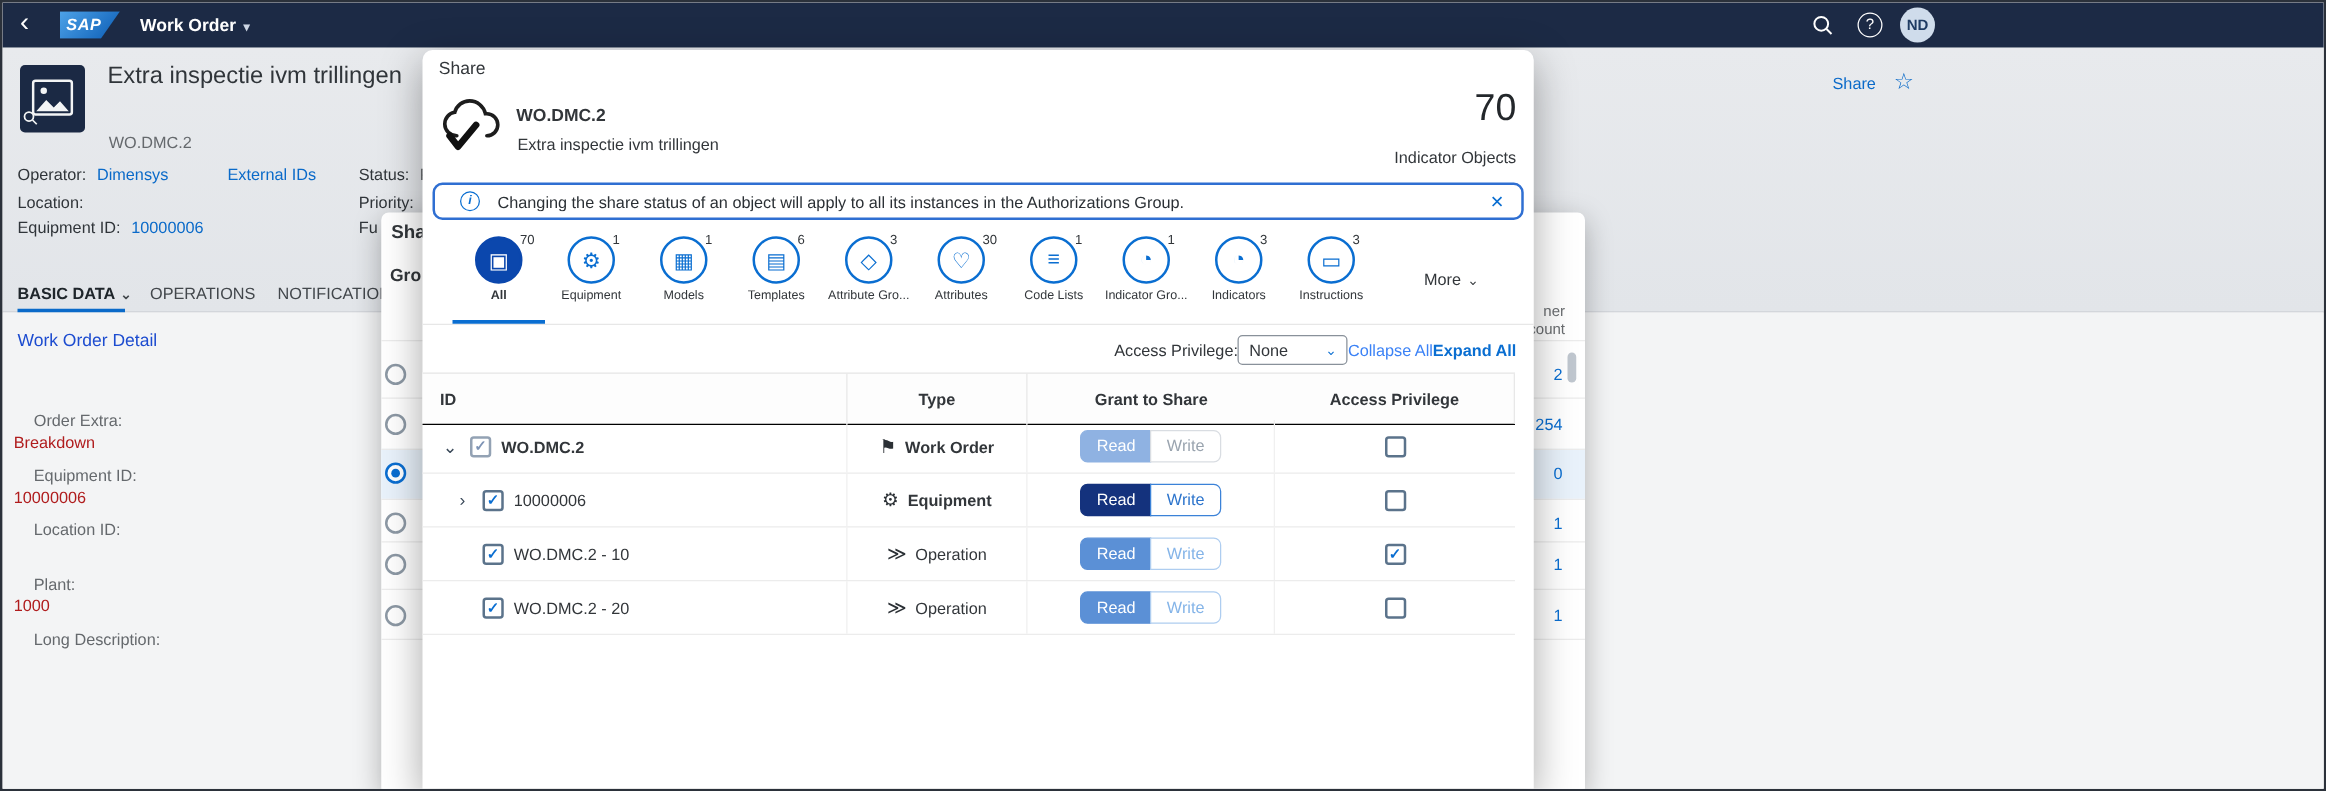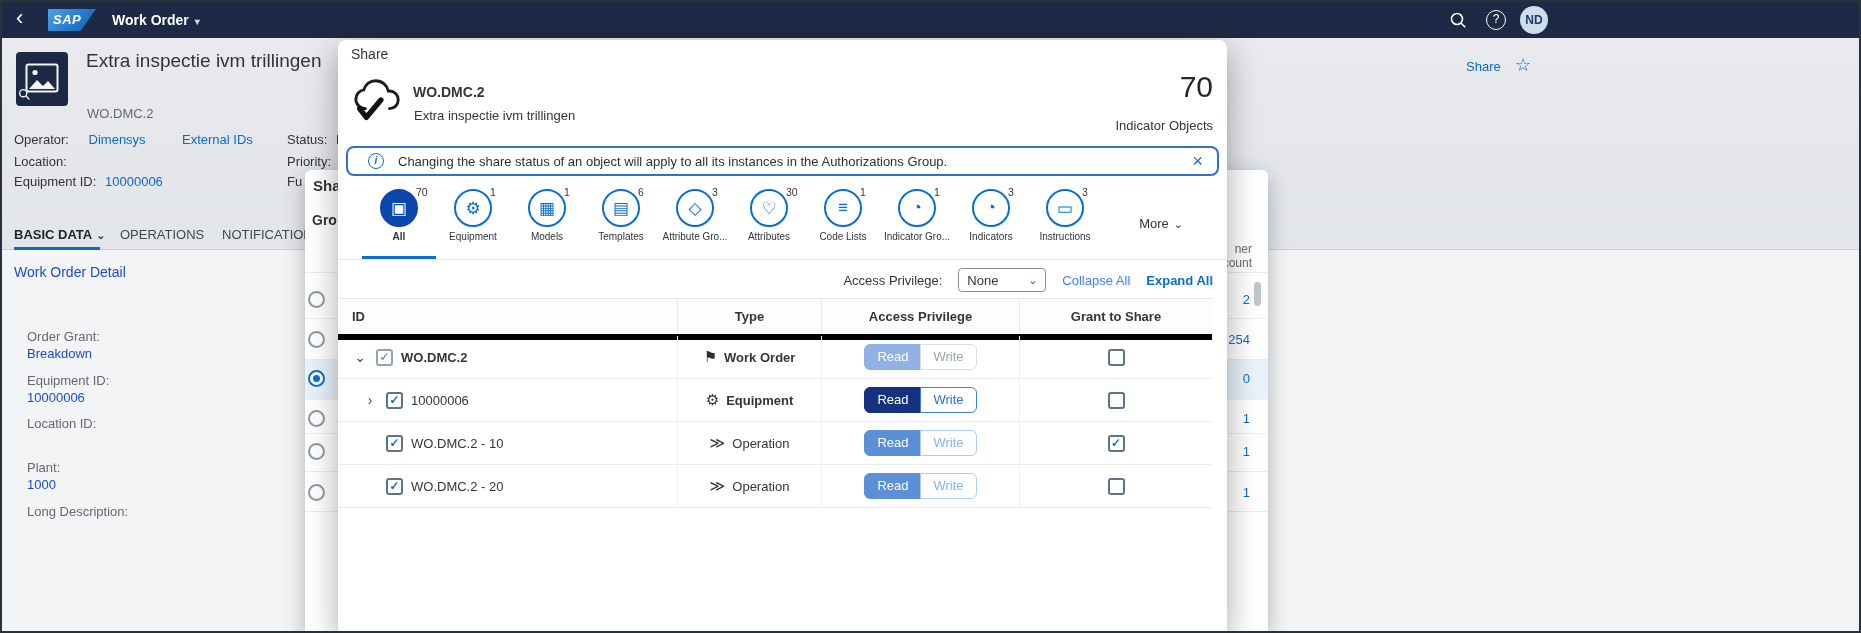--- a/index.html
+++ b/index.html
@@ -37,21 +37,21 @@
   .star{position:absolute;left:1513px;top:16px;color:#0a6ed1;font-size:18px;cursor:pointer}
   .ptab{position:absolute;top:189px;font-size:13px;color:#45494d;cursor:pointer}
   .ptab.sel{font-weight:700;color:#20262b}
   .ptab .chev{font-size:11px;margin-left:4px;color:#45494d}
   .ptab-underline{position:absolute;left:12px;top:209px;width:86px;height:3px;background:#0a6ed1}
 
   
   .content{position:absolute;left:0;top:248px;width:100%;height:383px;background:#fff}
   .sect-title{position:absolute;left:12px;top:14px;font-size:14px;color:#1d4ed8}
   .fld-l{position:absolute;left:25px;color:#6a6d70;font-size:13px}
-  .fld-v{position:absolute;left:25px;color:#1d4ed8;font-size:13px}
+  .fld-v{position:absolute;left:9px;color:#b91c1c;font-size:13px}
 
   
   .dim{position:absolute;left:0;top:36px;right:0;bottom:0;background:rgba(18,34,54,.05);z-index:5}
 
   
   .bdialog{position:absolute;left:303px;top:168px;width:963px;height:463px;background:#fff;z-index:10;
            border-radius:6px 6px 0 0;box-shadow:0 6px 22px rgba(0,0,0,.28)}
   .bd-title{position:absolute;left:8px;top:7px;font-size:15px;font-weight:700}
   .bd-sub{position:absolute;left:7px;top:42px;font-size:14px;font-weight:700}
   .bd-colhead{position:absolute;right:16px;font-size:12px;color:#6a6d70;text-align:right}
@@ -87,30 +87,30 @@
               justify-content:center;color:#0a6ed1;font-size:17px;background:#fff}
   .tab-circle.sel{background:#0b47ad;border-color:#0b47ad;color:#fff}
   .tab-cnt{position:absolute;left:50%;margin-left:17px;top:2px;font-size:10.5px;color:#32363a}
   .tab-label{margin-top:4px;font-size:10px;color:#32363a;white-space:nowrap}
   .sh-tab.sel .tab-label{font-weight:700}
   .tab-underline{position:absolute;left:24px;bottom:0;width:74px;height:3px;background:#0a6ed1}
   .more-btn{position:absolute;right:44px;top:32px;font-size:13px;color:#32363a;cursor:pointer}
   .more-btn .chev{font-size:11px;margin-left:5px}
 
   .toolbar{position:absolute;left:0;top:226px;width:889px;height:28px;display:flex;justify-content:flex-end;
-           align-items:center;gap:16px;padding-right:14px}
+           align-items:center;gap:0;padding-right:14px}
   .ap-label{font-size:13px;color:#32363a}
   .ap-select{width:88px;height:24px;border:1px solid #89919a;border-radius:4px;display:flex;align-items:center;
              justify-content:space-between;padding:0 8px;background:#fff;cursor:pointer}
   .ap-select .chev{color:#0a6ed1;font-size:11px}
   .link-light{color:#3b82f6;cursor:pointer}
   .link{color:#0a6ed1;font-weight:600;cursor:pointer}
 
   .thead{position:absolute;left:0;top:258px;width:874px;height:42px;display:grid;
-         grid-template-columns:340px 144px 198px 192px;border-top:1px solid #e5e5e5;border-bottom:6px solid #000000;
+         grid-template-columns:340px 144px 198px 192px;border-top:1px solid #e5e5e5;border-bottom:1px solid #000000;
          background:#fdfdfd}
   .th{display:flex;align-items:center;justify-content:center;font-weight:700;font-size:13px;color:#32363a;
       border-right:1px solid #e8e8e8}
   .th.first{justify-content:flex-start;padding-left:14px}
   .th.last{border-right:none}
   .tbody{position:absolute;left:0;top:296px;width:874px}
   .trow{display:grid;grid-template-columns:340px 144px 198px 192px;height:43px;border-bottom:1px solid #ececec}
   .cell{display:flex;align-items:center;border-right:1px solid #f0f0f0}
   .cell.last{border-right:none}
   .c-id{padding-left:14px;gap:8px}
@@ -177,21 +177,21 @@
             <circle cx="5.2" cy="5.2" r="3.6" fill="#1c2a45" stroke="#fff" stroke-width="1.4"></circle>
             <line x1="8" y1="8" x2="11.4" y2="11.4" stroke="#fff" stroke-width="1.4"></line>
           </svg>
       </span>
     </div>
     <div class="pg-title">Extra inspectie ivm trillingen</div>
     <div class="pg-sub">WO.DMC.2</div>
 
     <div class="abs f-row1" style="left:12px">
       <span class="lbl">Operator:</span>
-      <span class="blue" style="margin-left:16px">Dimensys</span>
+      <span class="blue" style="margin-left:5px">Dimensys</span>
     </div>
     <div class="abs f-row1 blue" style="left:180px">External IDs</div>
     <div class="abs f-row1" style="left:285px">
       <span class="lbl">Status:</span>
       <span style="margin-left:5px">P</span>
     </div>
     <div class="abs f-row2 lbl" style="left:12px">Location:</div>
     <div class="abs f-row2 lbl" style="left:285px">Priority:</div>
     <div class="abs f-row3" style="left:12px">
       <span class="lbl">Equipment ID:</span>
@@ -205,21 +205,21 @@
     <div class="ptab sel" style="left:12px">
       <span>BASIC DATA</span><span class="chev">⌄</span>
     </div>
     <div class="ptab" style="left:118px">OPERATIONS</div>
     <div class="ptab" style="left:220px">NOTIFICATION</div>
     <div class="ptab-underline"></div>
   </div>
 
   <div class="content">
     <div class="sect-title">Work Order Detail</div>
-    <div class="fld-l" style="top:79px">Order Grant:</div>
+    <div class="fld-l" style="top:79px">Order Extra:</div>
     <div class="fld-v" style="top:96px">Breakdown</div>
     <div class="fld-l" style="top:123px">Equipment ID:</div>
     <div class="fld-v blue" style="top:140px">10000006</div>
     <div class="fld-l" style="top:166px">Location ID:</div>
     <div class="fld-l" style="top:210px">Plant:</div>
     <div class="fld-v" style="top:227px">1000</div>
     <div class="fld-l" style="top:254px">Long Description:</div>
   </div>
 
   <div class="dim"></div>
@@ -361,22 +361,22 @@
         <span>None</span>
         <span class="chev">⌄</span>
       </span>
       <span class="link-light">Collapse All</span>
       <span class="link">Expand All</span>
     </div>
 
     <div class="thead">
       <div class="th first">ID</div>
       <div class="th">Type</div>
+      <div class="th last">Grant to Share</div>
       <div class="th">Access Privilege</div>
-      <div class="th last">Grant to Share</div>
     </div>
 
     <div class="tbody">
 
       <div class="trow r1">
         <div class="cell c-id">
           <span class="expander">⌄</span>
           <span class="cb muted">
               <span class="ck">✓</span>
             </span>

